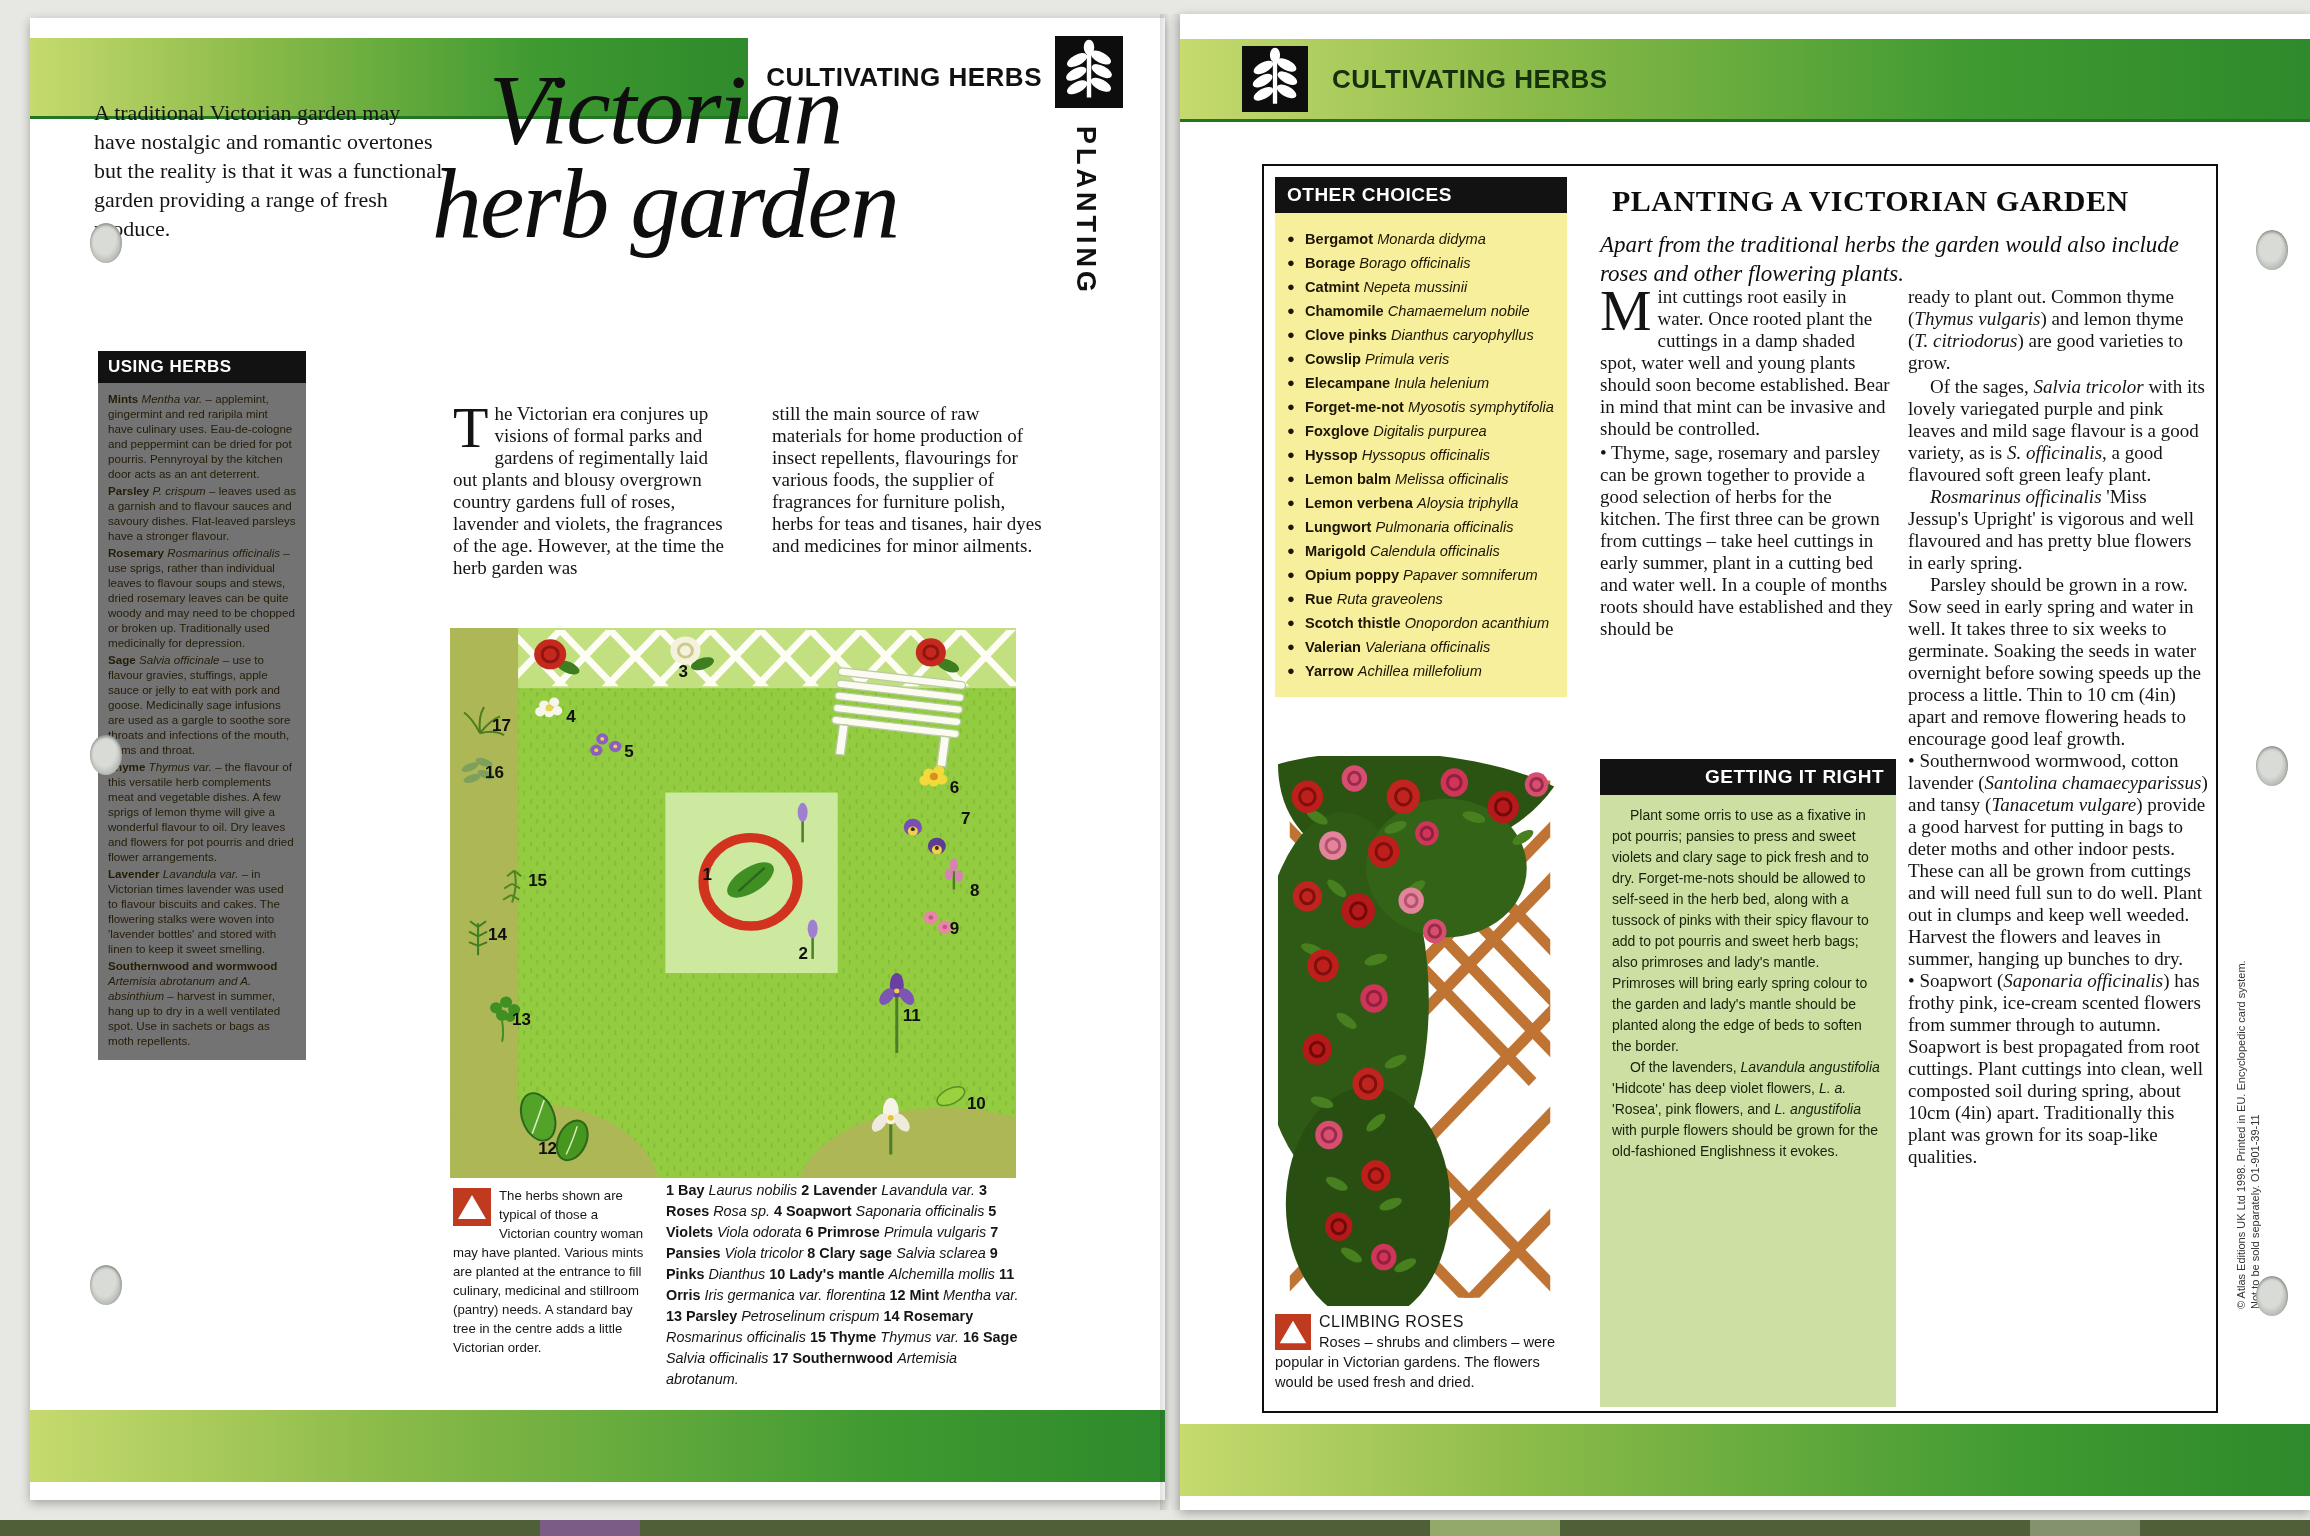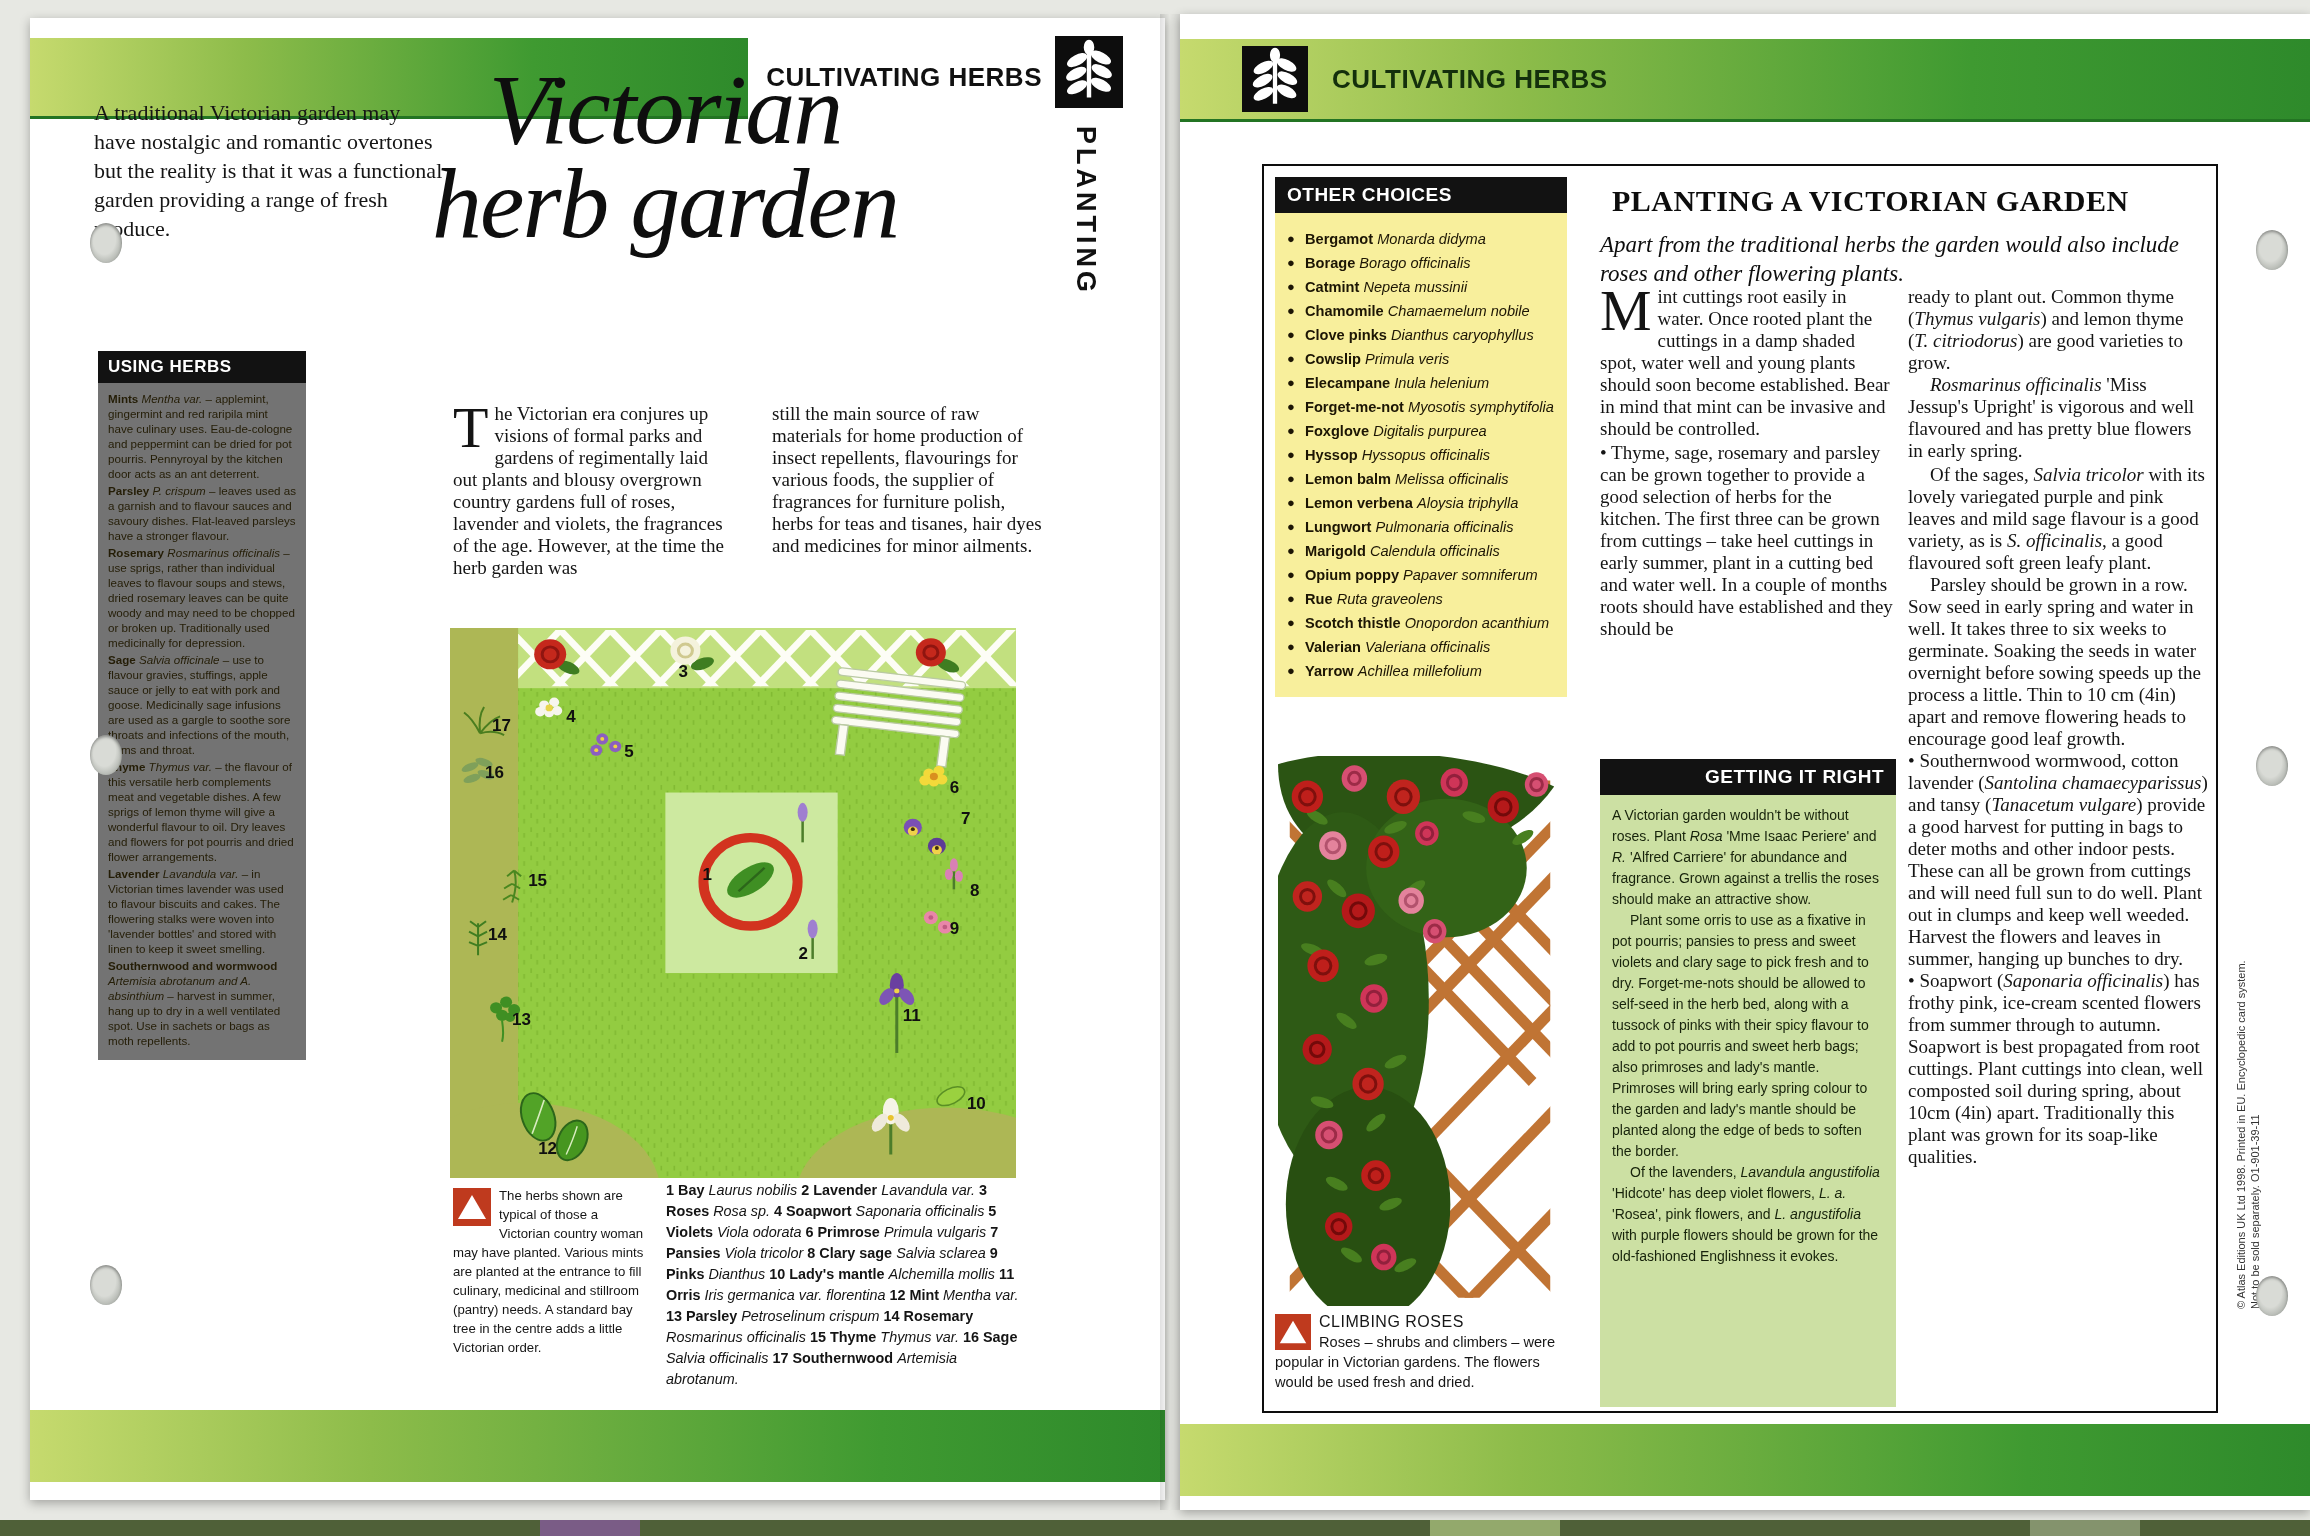--- a/index.html
+++ b/index.html
@@ -605,31 +605,30 @@
       <div class="sub">Apart from the traditional herbs the garden would also include roses and other flowering plants.</div>
     </div>
 
     <div id="art-col1" class="serif bodytext">
         <span class="dropcap">M</span>
         <p class="flush">int cuttings root easily in water. Once rooted plant the cuttings in a damp shaded spot, water well and young plants should soon become established. Bear in mind that mint can be invasive and should be controlled.</p>
         <p class="gap">•  Thyme, sage, rosemary and parsley can be grown together to provide a good selection of herbs for the kitchen. The first three can be grown from cuttings – take heel cuttings in early summer, plant in a cutting bed and water well. In a couple of months roots should have established and they should be</p>
       </div>
     <div id="art-col2" class="serif bodytext">
         <p class="flush">ready to plant out. Common thyme (<i>Thymus vulgaris</i>) and lemon thyme (<i>T. citriodorus</i>) are good varieties to grow.</p>
+        <p class="indent gap">Of the sages, <i>Salvia tricolor</i> with its lovely variegated purple and pink leaves and mild sage flavour is a good variety, as is <i>S. officinalis</i>, a good flavoured soft green leafy plant.</p>
         <p class="indent"><i>Rosmarinus officinalis</i> 'Miss Jessup's Upright' is vigorous and well flavoured and has pretty blue flowers in early spring.</p>
-        <p class="indent gap">Of the sages, <i>Salvia tricolor</i> with its lovely variegated purple and pink leaves and mild sage flavour is a good variety, as is <i>S. officinalis</i>, a good flavoured soft green leafy plant.</p>
         <p class="indent">Parsley should be grown in a row. Sow seed in early spring and water in well. It takes three to six weeks to germinate. Soaking the seeds in water overnight before sowing speeds up the process a little. Thin to 10 cm (4in) apart and remove flowering heads to encourage good leaf growth.</p>
         <p class="flush">•  Southernwood wormwood, cotton lavender (<i>Santolina chamaecyparissus</i>) and tansy (<i>Tanacetum vulgare</i>) provide a good harvest for putting in bags to deter moths and other indoor pests. These can all be grown from cuttings and will need full sun to do well. Plant out in clumps and keep well weeded. Harvest the flowers and leaves in summer, hanging up bunches to dry.</p>
         <p class="flush">•  Soapwort (<i>Saponaria officinalis</i>) has frothy pink, ice-cream scented flowers from summer through to autumn. Soapwort is best propagated from root cuttings. Plant cuttings into clean, well composted soil during spring, about 10cm (4in) apart. Traditionally this plant was grown for its soap-like qualities.</p>
       </div>
 
     <div id="gir-box">
       <div class="blackbar">GETTING IT RIGHT</div>
       <div id="gir-body">
-          <p class="flush">A Victorian garden wouldn't be without roses. Plant <i>Rosa</i> 'Mme Isaac Periere' and <i>R.</i> 'Alfred Carriere' for abundance and fragrance. Grown against a trellis the roses should make an attractive show.</p>
           <p class="indent">Plant some orris to use as a fixative in pot pourris; pansies to press and sweet violets and clary sage to pick fresh and to dry. Forget-me-nots should be allowed to self-seed in the herb bed, along with a tussock of pinks with their spicy flavour to add to pot pourris and sweet herb bags; also primroses and lady's mantle. Primroses will bring early spring colour to the garden and lady's mantle should be planted along the edge of beds to soften the border.</p>
           <p class="indent">Of the lavenders, <i>Lavandula angustifolia</i> 'Hidcote' has deep violet flowers, <i>L. a.</i> 'Rosea', pink flowers, and <i>L. angustifolia</i> with purple flowers should be grown for the old-fashioned Englishness it evokes.</p>
         </div>
     </div>
 
     <div id="copyright">
       <div>© Atlas Editions UK Ltd 1998. Printed in EU. Encyclopedic card system.</div>
       <div>Not to be sold separately. O1-901-39-11</div>
     </div>
 

